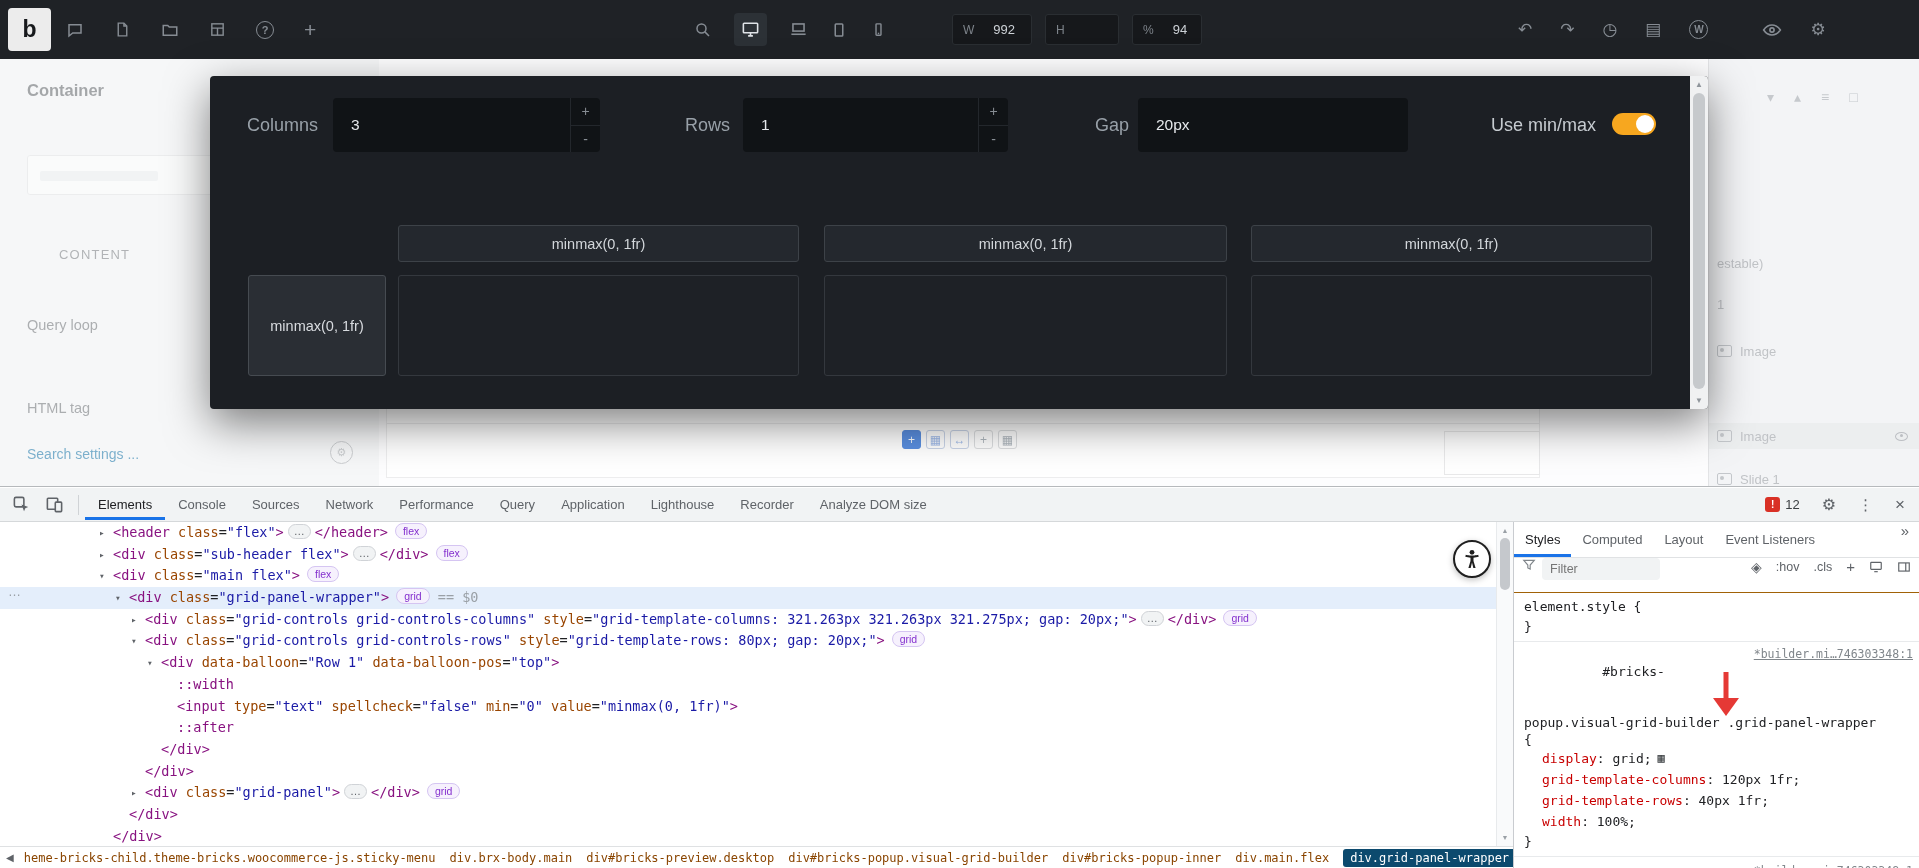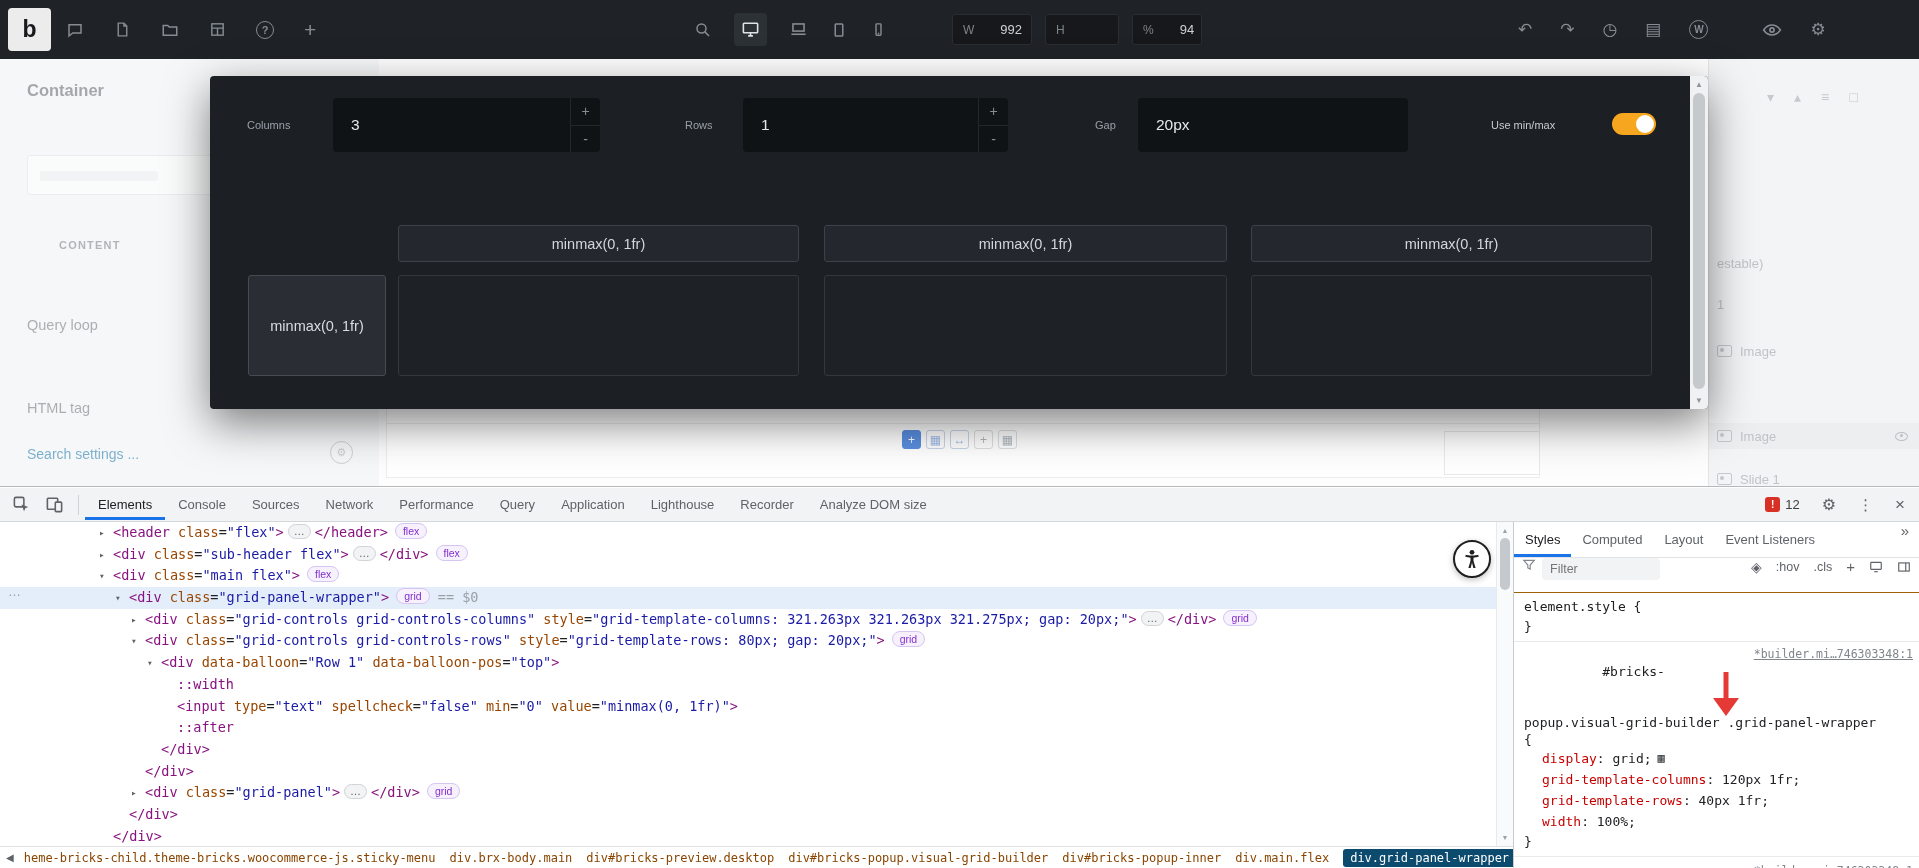--- a/index.html
+++ b/index.html
@@ -16,33 +16,33 @@
   .brx-center{position:absolute;left:694px;top:0;height:59px;display:flex;align-items:center;gap:22px;color:#868c93}
   .dev-active{background:#2c3136;border-radius:4px;padding:7px;color:#dfe3e7}
   .icon-btn{display:flex;align-items:center;justify-content:center;cursor:pointer}
   .icon-circle{width:18px;height:18px;border:1.6px solid currentColor;border-radius:50%;display:flex;
     align-items:center;justify-content:center;font-size:11px;font-weight:bold}
   .glyph{font-size:17px;line-height:1}
   .brx-dims{position:absolute;left:952px;top:14px;display:flex;gap:13px}
   .dim-box{width:80px;height:31px;background:#16181b;border:1px solid #2a2e32;border-radius:3px;
     display:flex;align-items:center;padding:0 10px}
   .dim-box .dl{color:#7d838a;font-size:12px}
-  .dim-box .dv{color:#ccd1d6;font-size:13px;margin-left:26px}
+  .dim-box .dv{color:#ccd1d6;font-size:13px;margin-left:19px}
   .brx-right{position:absolute;left:1518px;top:0;height:59px;display:flex;align-items:center;gap:28px;color:#868c93}
   .wp-circle{width:19px;height:19px;border:1.6px solid currentColor;border-radius:50%;display:flex;
     align-items:center;justify-content:center;font-size:10px;font-weight:bold}
 
   
   .builder-body{position:absolute;left:0;top:59px;width:1919px;height:427px}
   .left-panel{position:absolute;left:0;top:0;width:379px;height:427px;background:#f6f7f8}
   .dim{opacity:.5}
   .lp-title{position:absolute;left:27px;top:22px;font-size:16.5px;font-weight:600;color:#55595d}
   .lp-input{position:absolute;left:27px;top:96px;width:334px;height:40px;background:#fff;border:1px solid #e3e4e6;border-radius:3px}
   .lp-input::after{content:"";position:absolute;left:12px;top:15px;width:118px;height:10px;background:#eef0f1;border-radius:2px}
-  .lp-tab{position:absolute;left:59px;top:180px;font-size:11px;font-weight:700;letter-spacing:1.2px;color:#6e7control;color:#6e7276}
+  .lp-tab{position:absolute;left:59px;top:188px;font-size:13px;font-weight:400;letter-spacing:1.2px;color:#6e7control;color:#6e7276}
   .lp-item1{position:absolute;left:27px;top:258px;font-size:14.5px;color:#63676b}
   .lp-item2{position:absolute;left:27px;top:341px;font-size:14.5px;color:#63676b}
   .lp-search{position:absolute;left:27px;top:387px;font-size:14px;color:#0369a1}
   .lp-gear{position:absolute;left:330px;top:382px;width:23px;height:23px;border:1.5px solid #a0a4a8;border-radius:50%;
     color:#a0a4a8;display:flex;align-items:center;justify-content:center;font-size:11px}
 
   .canvas{position:absolute;left:379px;top:0;width:1329px;height:427px;background:#fdfdfe}
   .cv-rect{position:absolute;left:7px;top:21px;width:1154px;height:348px;border:1px solid #eeeeef;background:#fff}
   .cv-band{position:absolute;left:7px;top:364px;width:1154px;height:55px;border:1px solid #ededee;background:#fff}
   .cv-toolbar{position:absolute;left:523px;top:371px;display:flex;gap:5px;z-index:2}
@@ -60,21 +60,21 @@
   .s-row:nth-child(4){top:364px}.s-row:nth-child(5){top:407px}
   .s-row.hl{background:#e7e9ea}
   .s-ico{width:15px;height:12px;border:1.3px solid #969ba1;border-radius:2px;position:relative;display:inline-block;margin-right:8px;flex:none}
   .s-ico::after{content:"";position:absolute;left:2px;top:2px;width:4px;height:4px;border-radius:50%;background:#969ba1}
   .s-eye{margin-left:auto;margin-right:12px;width:13px;height:9px;border:1.3px solid #878c92;border-radius:50%;position:relative;flex:none}
   .s-eye::after{content:"";position:absolute;left:3.5px;top:1.5px;width:3px;height:3px;border-radius:50%;background:#878c92}
 
   
   .popup{position:absolute;left:210px;top:76px;width:1498px;height:333px;background:#1c1f24;border-radius:4px;
     box-shadow:0 14px 44px rgba(0,0,0,.5);z-index:10}
-  .gb-label{position:absolute;top:22px;height:54px;line-height:54px;font-size:11px;color:#98a0a8}
+  .gb-label{position:absolute;top:22px;height:54px;line-height:54px;font-size:18px;color:#98a0a8}
   .gb-input{position:absolute;top:22px;height:54px;background:#101316;border:none;border-radius:4px;
     color:#e6e9ec;font-size:15.5px;padding-left:18px;font-family:"Liberation Sans",sans-serif;outline:none}
   .spinner{position:absolute;top:22px;width:30px;height:54px;border-left:1px solid #23272c;display:flex;flex-direction:column}
   .spin-btn{flex:1;display:flex;align-items:center;justify-content:center;color:#878d94;font-size:14px;cursor:pointer}
   .spin-btn:first-child{border-bottom:1px solid #23272c}
   .toggle{position:absolute;left:1402px;top:37px;width:44px;height:22px;border-radius:11px;background:#f7a71f;cursor:pointer}
   .toggle .knob{position:absolute;right:2px;top:2px;width:18px;height:18px;border-radius:50%;background:#fff}
   .gcol{position:absolute;top:149px;height:37px;background:#24282e;border:1px solid #3d4248;border-radius:3px;
     color:#d2d6da;font-size:14.5px;display:flex;align-items:center;justify-content:center}
   .gcol0{left:188px;width:401px}.gcol1{left:614px;width:403px}.gcol2{left:1041px;width:401px}

